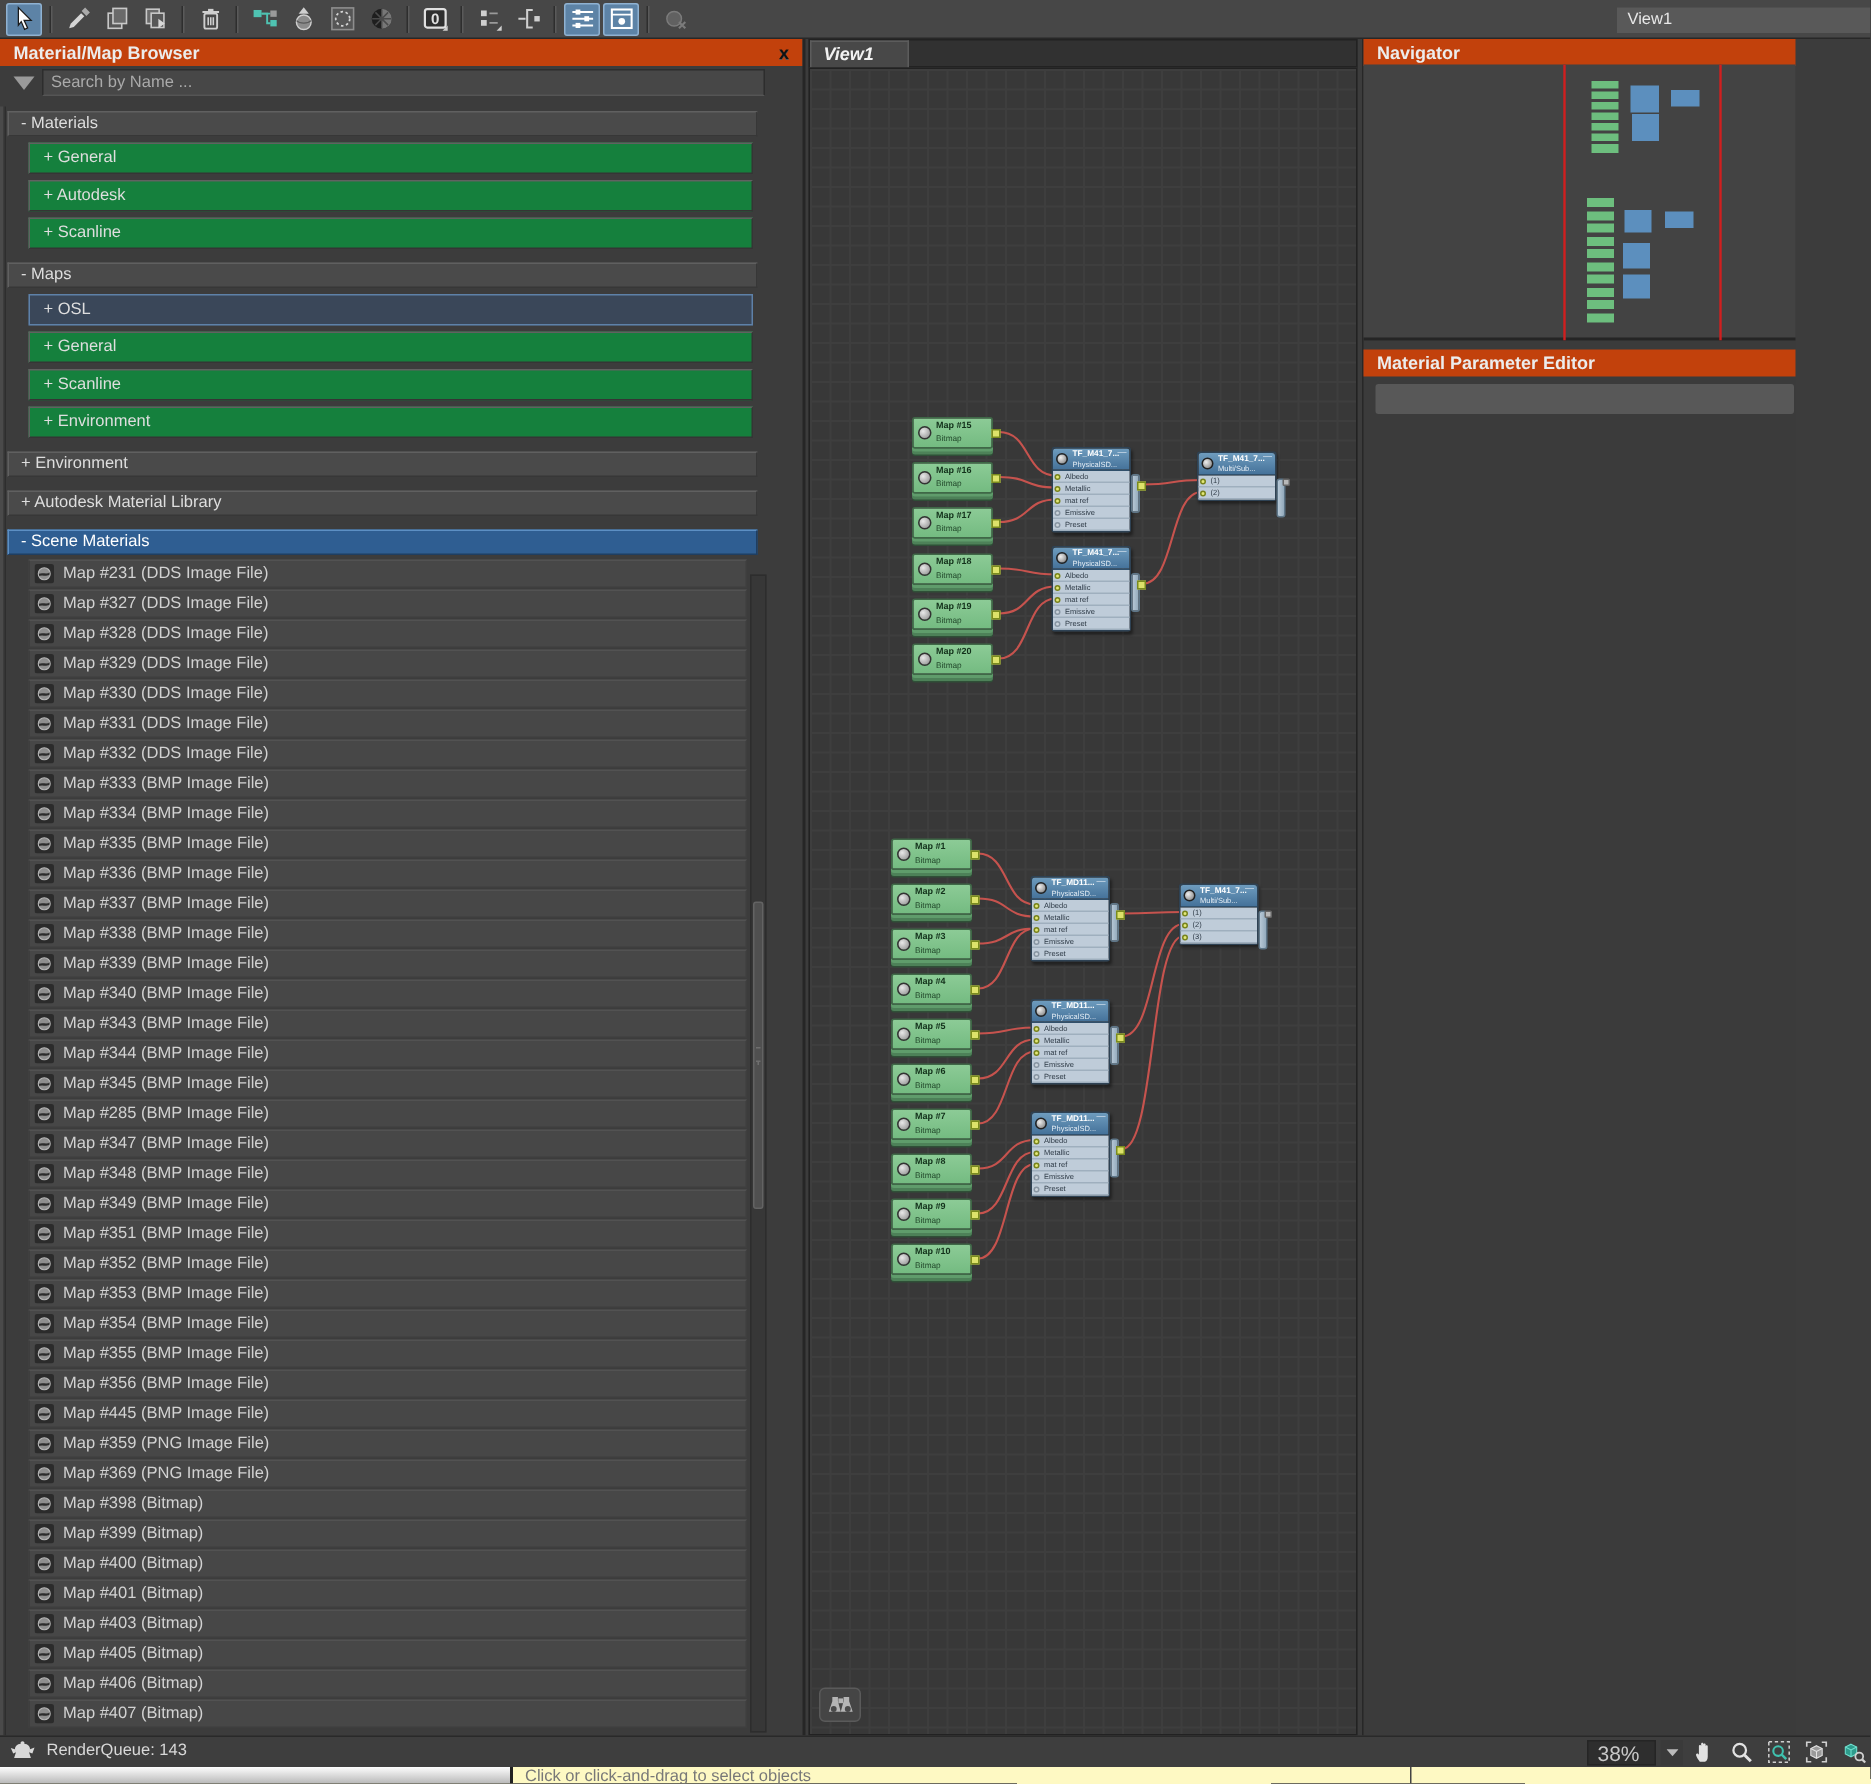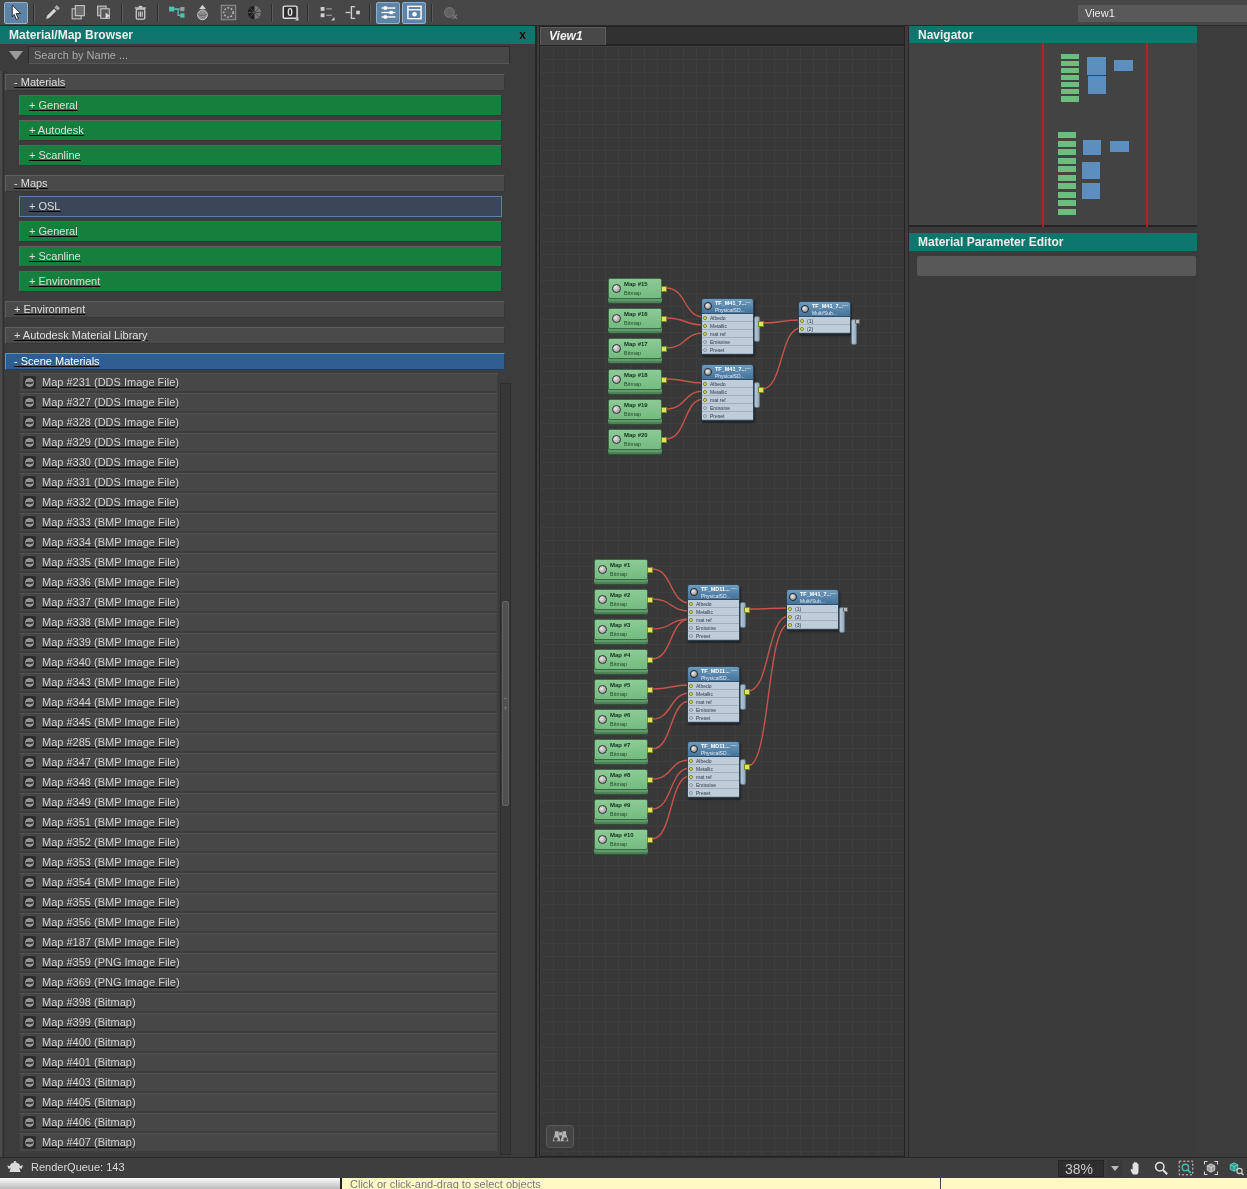--- a/index.html
+++ b/index.html
@@ -9,27 +9,27 @@
   .toolbar { position:absolute; left:0; top:0; width:1247px; height:26px; background:#474747; border-bottom:1px solid #282828; display:flex; align-items:center; padding-left:3px; }
   .tb-btn { width:24px; height:22px; margin:0 1px; border-radius:2px; display:flex; align-items:center; justify-content:center; }
   .tb-btn svg { width:17px; height:17px; }
   .tb-btn.active { background:#5d83a6; border:1px solid #8fb2d2; }
   .tb-btn.disabled { opacity:.38; }
   .tb-sep { width:2px; height:18px; margin:0 4px; border-left:1px solid #2e2e2e; border-right:1px solid #5a5a5a; }
   .dock-title { position:absolute; left:1078px; top:5px; width:169px; height:17px; background:#595959; color:#e8e8e8; font-size:11px; line-height:17px; padding-left:7px; }
 
   
   .browser { position:absolute; left:0; top:26px; width:537px; height:1131px; background:#3c3c3c; border-right:2px solid #262626; overflow:hidden; }
-  .panel-header { height:18px; background:#0f766e; color:#ececec; font-size:12px; font-weight:bold; line-height:18px; padding-left:9px; position:relative; }
+  .panel-header { height:18px; background:#c2410c; color:#ececec; font-size:12px; font-weight:bold; line-height:18px; padding-left:9px; position:relative; }
   .close-x { position:absolute; right:9px; top:0; color:#111; background:none; font-size:12px; font-weight:bold; line-height:18px; text-shadow:0 1px 0 #555; }
   .search-row { position:absolute; left:0; top:19px; width:100%; height:24px; }
   .drop-arrow { position:absolute; left:9px; top:6px; width:0; height:0; border-left:7px solid transparent; border-right:7px solid transparent; border-top:9px solid #9a9a9a; }
   .search-input { position:absolute; left:28px; top:1px; width:482px; height:18px; background:#474747; border:1px solid #2d2d2d; border-bottom-color:#555; color:#bbb; font-size:11px; padding:0 5px; font-family:"Liberation Sans",sans-serif; }
   .search-input::placeholder { color:#aaa; }
-  .tree { position:absolute; left:0; top:45px; right:0;text-decoration:underline; }
+  .tree { position:absolute; left:0; top:45px; right:0; }
   .row-section { height:17px; margin:3px 30px 3px 5px; background:#4a4a4a; border:1px solid; border-color:#606060 #373737 #373737 #606060; color:#dedede; font-size:11px; line-height:15px; padding-left:8px; }
   .row-section.gap { margin-top:9px; }
   .row-section.selected { background:#2f5e92; border-color:#5c8fc4 #1f3e61 #1f3e61 #5c8fc4; color:#fff; }
   .row-sub { height:21px; margin:4px 33px 4px 19px; background:#15803d; border:1px solid; border-color:#616161 #353535 #353535 #616161; color:#dedede; font-size:11px; line-height:19px; padding-left:9px; }
   .row-sub.focused { background:#3a4759; border-color:#5e81a8; }
   .item-row { height:19px; margin:0 0 1px 0; position:relative; left:19px; width:479px; background:#474747; border:1px solid #3e3e3e; border-top-color:#525252; color:#d2d2d2; font-size:11px; line-height:17px; display:flex; align-items:center; gap:6px; padding-left:3px; }
   .item-row svg { width:13px; height:13px; flex:none; }
   .vscroll { position:absolute; left:500px; top:357px; width:11px; height:772px; background:#373737; border:1px solid #2d2d2d; }
   .vthumb { position:absolute; left:1px; top:217px; width:7px; height:205px; background:#505050; border:1px solid #636363; border-radius:2px; }
   .vthumb::after { content:""; position:absolute; left:1px; right:1px; top:96px; height:8px; border-top:1px solid #6e6e6e; border-bottom:1px solid #6e6e6e; box-shadow:0 3px 0 -1px #6e6e6e; }
@@ -490,21 +490,21 @@
         </svg>
         <span>Map #356 (BMP Image File)</span>
       </div>
       <div class="item-row">
         <svg viewBox="0 0 14 14">
           <rect width="14" height="14" rx="2" fill="#2b2b2b"></rect>
           <circle cx="7" cy="7" r="4.3" fill="#8e8e8e"></circle>
           <path d="M2.3 8.6C5 5.4 9 9.8 11.7 6.2" stroke="#2b2b2b" stroke-width="1.7" fill="none"></path>
           <circle cx="7" cy="7" r="4.3" fill="none" stroke="#b5b5b5" stroke-width=".8"></circle>
         </svg>
-        <span>Map #187 (BMP Image File)</span>
+        <span>Map #445 (BMP Image File)</span>
       </div>
       <div class="item-row">
         <svg viewBox="0 0 14 14">
           <rect width="14" height="14" rx="2" fill="#2b2b2b"></rect>
           <circle cx="7" cy="7" r="4.3" fill="#8e8e8e"></circle>
           <path d="M2.3 8.6C5 5.4 9 9.8 11.7 6.2" stroke="#2b2b2b" stroke-width="1.7" fill="none"></path>
           <circle cx="7" cy="7" r="4.3" fill="none" stroke="#b5b5b5" stroke-width=".8"></circle>
         </svg>
         <span>Map #359 (PNG Image File)</span>
       </div>

